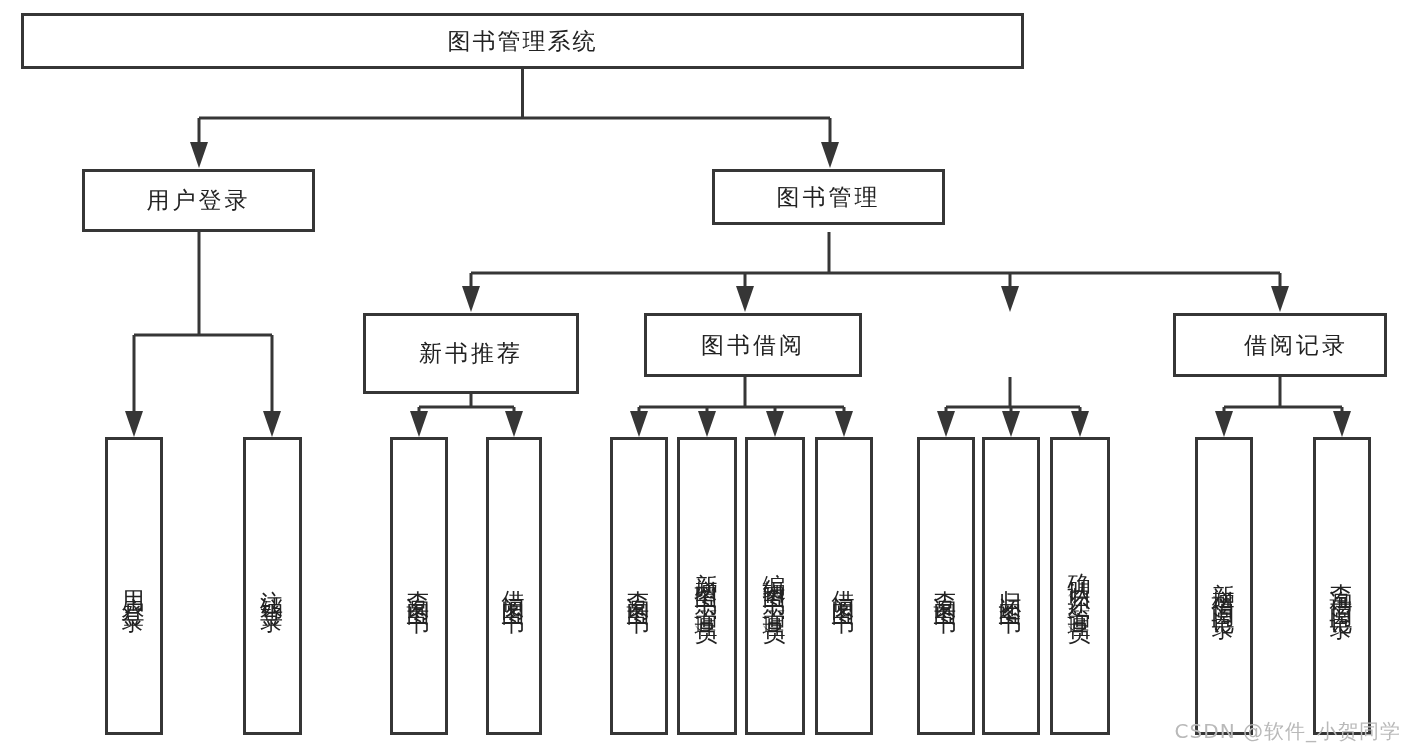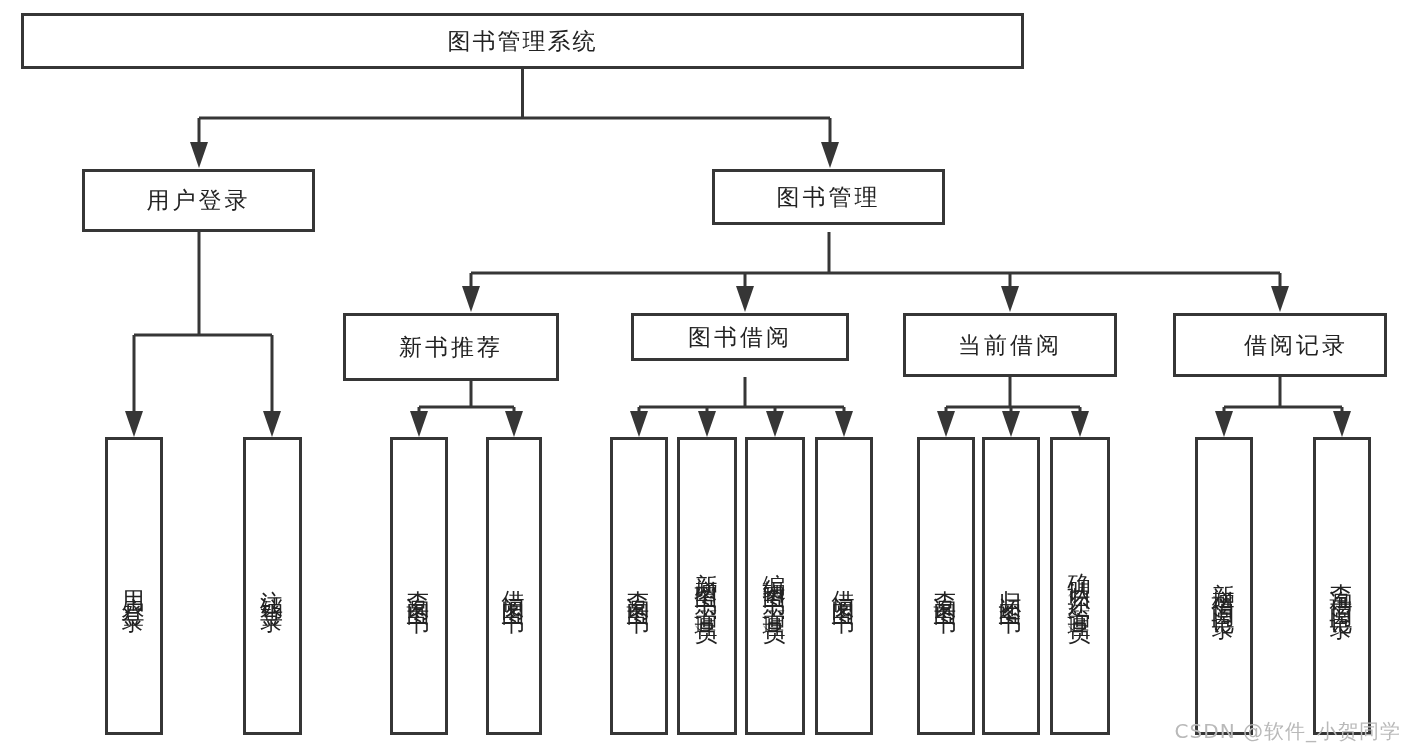--- a/index.html
+++ b/index.html
@@ -103,28 +103,25 @@
     <span>图书管理系统</span>
   </div>
 
   <div class="box hbox" style="left:82px; top:169px; width:233px; height:63px;">
     <span>用户登录</span>
   </div>
   <div class="box hbox" style="left:712px; top:169px; width:233px; height:56px;">
     <span>图书管理</span>
   </div>
 
-  <div class="box hbox" style="left:343px; top:313px; width:216px; height:68px;">
+  <div class="box hbox" style="left:363px; top:313px; width:216px; height:81px;">
     <span>新书推荐</span>
   </div>
-  <div class="box hbox" style="left:631px; top:313px; width:218px; height:48px;">
+  <div class="box hbox" style="left:644px; top:313px; width:218px; height:64px;">
     <span>图书借阅</span>
-  </div>
-  <div class="box hbox" style="left:903px; top:313px; width:214px; height:64px;">
-    <span>当前借阅</span>
   </div>
   <div class="box hbox" style="left:1173px; top:313px; width:214px; height:64px;padding-left:32px;">
     <span>借阅记录</span>
   </div>
 
   <div class="box vbox" style="left:105px; top:437px; width:58px; height:298px;">
     <span>用户登录</span>
   </div>
   <div class="box vbox" style="left:243px; top:437px; width:59px; height:298px;">
     <span>注销登录</span>

